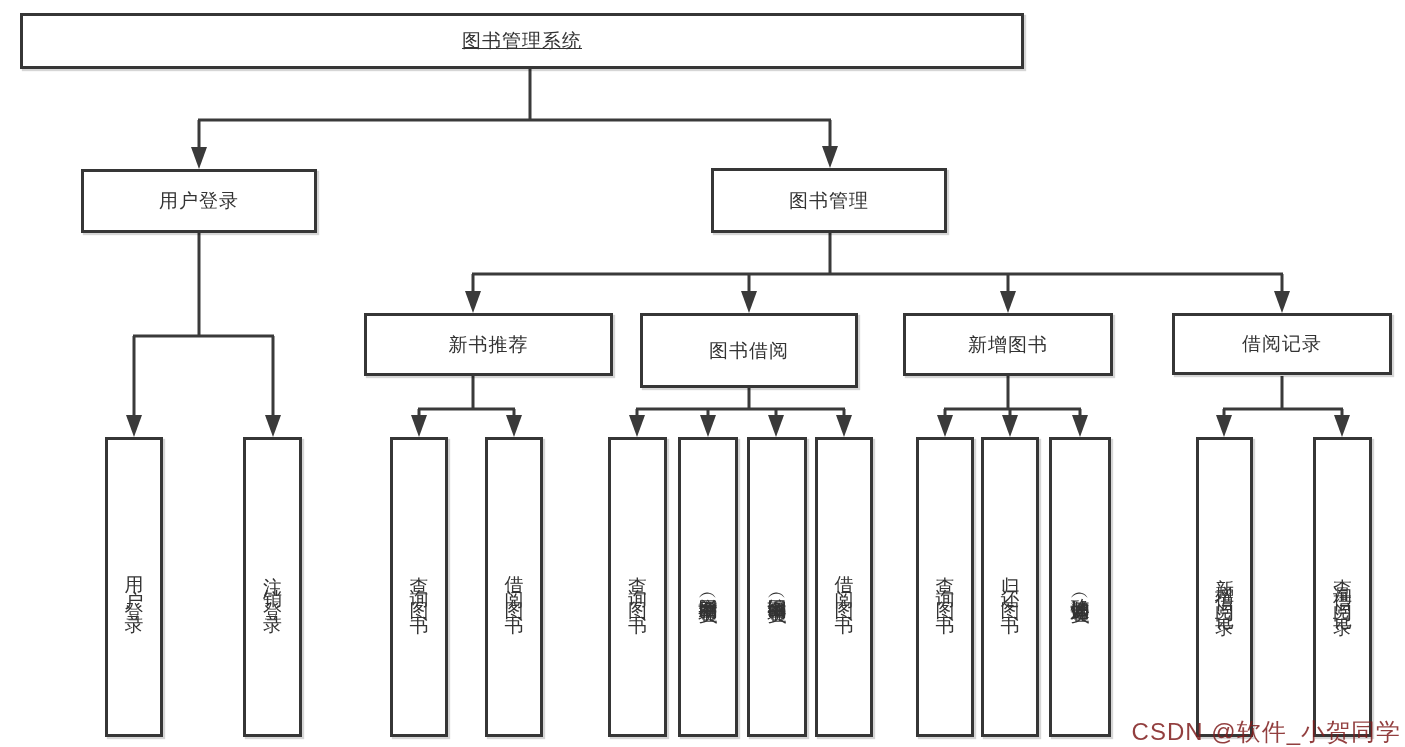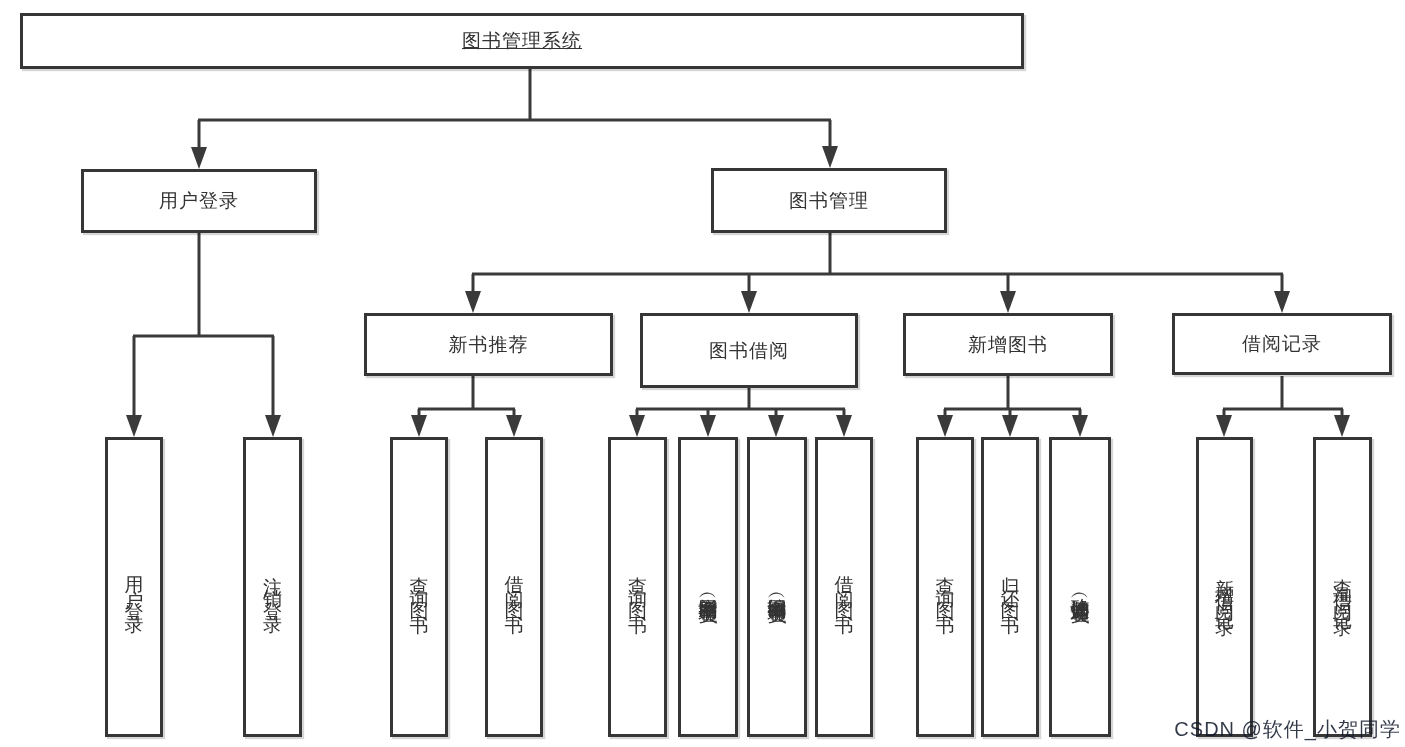--- a/index.html
+++ b/index.html
@@ -24,21 +24,21 @@
     font-size:19px; color:#333333;
     box-shadow:2px 2px 1px rgba(0,0,0,0.16);
     top:437px; height:300px;
   }
   .ls4 { letter-spacing:13px; }
   .ls6 { letter-spacing:8px; }
   .ls9 { letter-spacing:1px; }
   svg.wires { position:absolute; left:0; top:0; }
   .watermark {
     position:absolute; top:716px; right:4px;
-    font-size:20px; color:#0f172a; opacity:0.85;
+    font-size:24px; color:#7f1d1d; opacity:0.85;
     letter-spacing:1px; white-space:nowrap;
   }
 </style>
 </head>
 <body>
 
 <div class="canvas">
 
   <svg class="wires" width="1405" height="747" viewBox="0 0 1405 747">
     <g stroke="#3a3a3a" stroke-width="3" fill="none">

